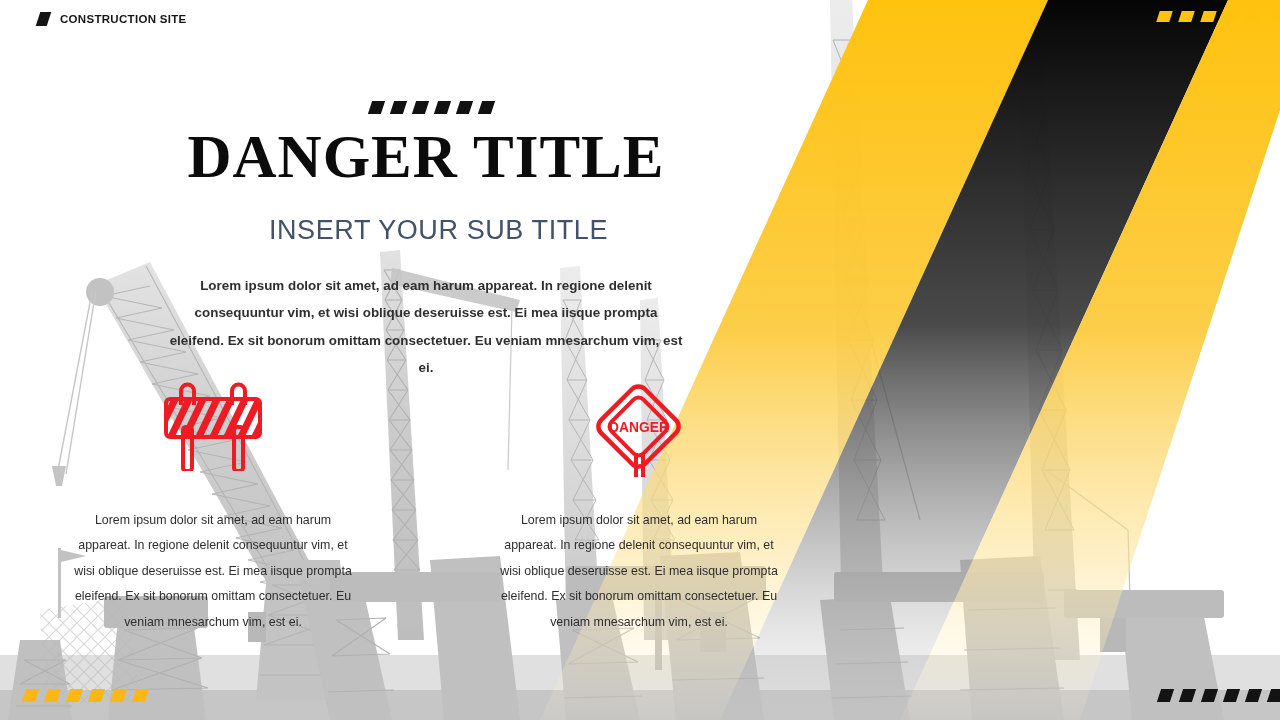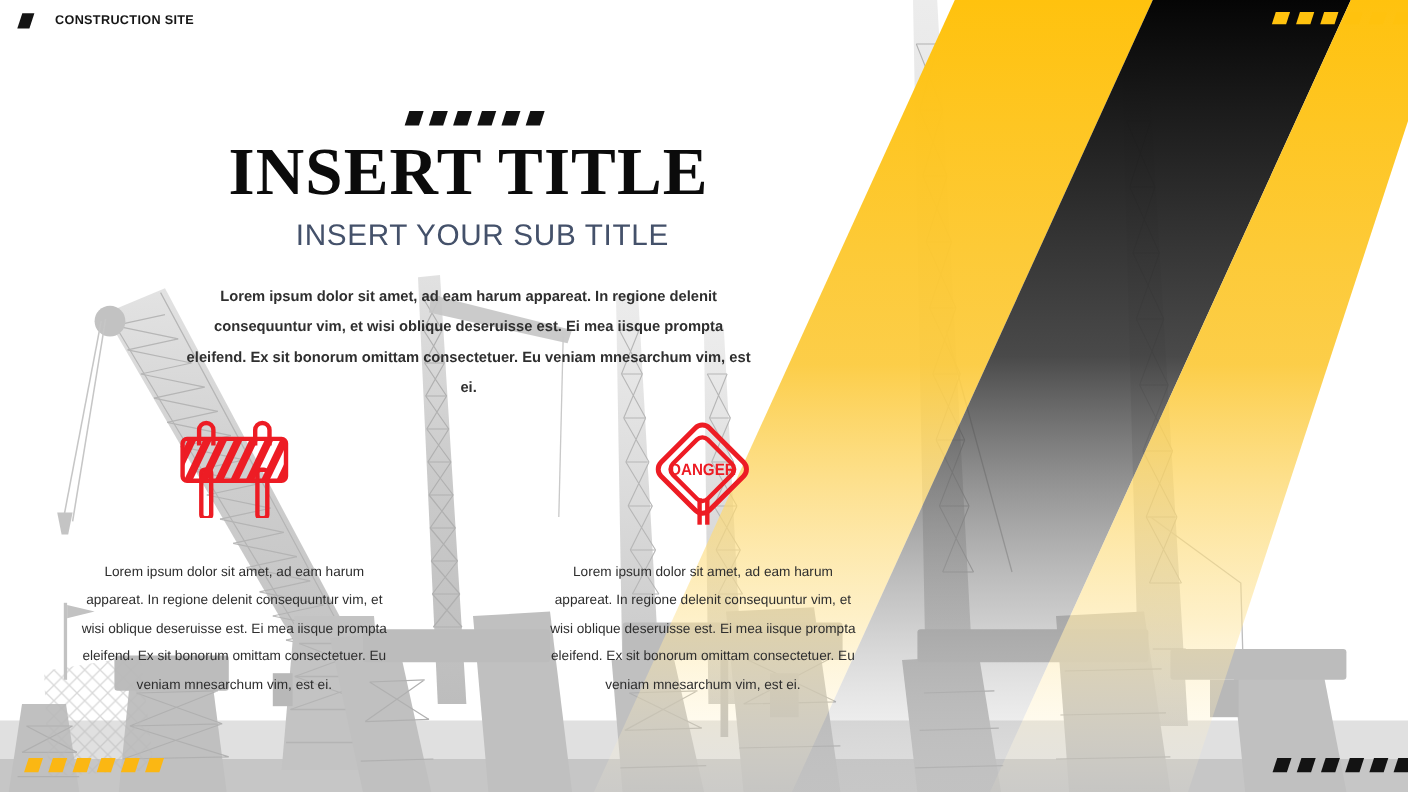--- a/index.html
+++ b/index.html
@@ -24,22 +24,22 @@
   }
 
   
   #content {
     position:absolute; left:0; top:0; width:1280px; height:720px;
     z-index:4;
   }
 
   
   .header {
-    position:absolute; left:18px; top:12px;
-    display:flex; align-items:center; gap:21px;
+    position:absolute; left:38px; top:12px;
+    display:flex; align-items:center; gap:11px;
   }
   .header-mark {
     width:11px; height:14px; background:#141414;
     transform:skewX(-18deg);
   }
   .header-title {
     font-size:11.5px; font-weight:bold; color:#161616;
     letter-spacing:0.3px; font-family:"Liberation Sans", sans-serif;
     white-space:nowrap;
   }
@@ -76,21 +76,21 @@
   .hero { position:absolute; left:0; top:126px; width:852px; text-align:center; }
   .hero-title {
     font-family:"Liberation Serif", serif;
     font-weight:bold;
     font-size:61px;
     line-height:1.0;
     color:#0b0b0b;
     letter-spacing:1px;
   }
   .hero-sub {
-    margin-top:12px;
+    margin-top:28px;
     font-size:27px;
     font-weight:400;
     color:#44516a;
     letter-spacing:0.6px;
     padding-left:25px;
   }
   .hero-body {
     margin-top:26px;
     width:520px;
     margin-left:auto; margin-right:auto;
@@ -347,21 +347,21 @@
   <div class="dash-row" id="br-dashes">
     <span class="dash"></span>
     <span class="dash"></span>
     <span class="dash"></span>
     <span class="dash"></span>
     <span class="dash"></span>
     <span class="dash"></span>
   </div>
 
   <div class="hero">
-    <div class="hero-title">INSERT TITLE</div>
+    <div class="hero-title">DANGER TITLE</div>
     <div class="hero-sub">INSERT YOUR SUB TITLE</div>
     <div class="hero-body">Lorem ipsum dolor sit amet, ad eam harum appareat. In regione delenit consequuntur vim, et wisi oblique deseruisse est. Ei mea iisque prompta eleifend. Ex sit bonorum omittam consectetuer. Eu veniam mnesarchum vim, est ei.</div>
   </div>
 
   <div class="cols">
 
     <div class="col">
       <div class="col-icon">
         <svg width="104" height="96" viewBox="0 0 104 96">
           <defs>

